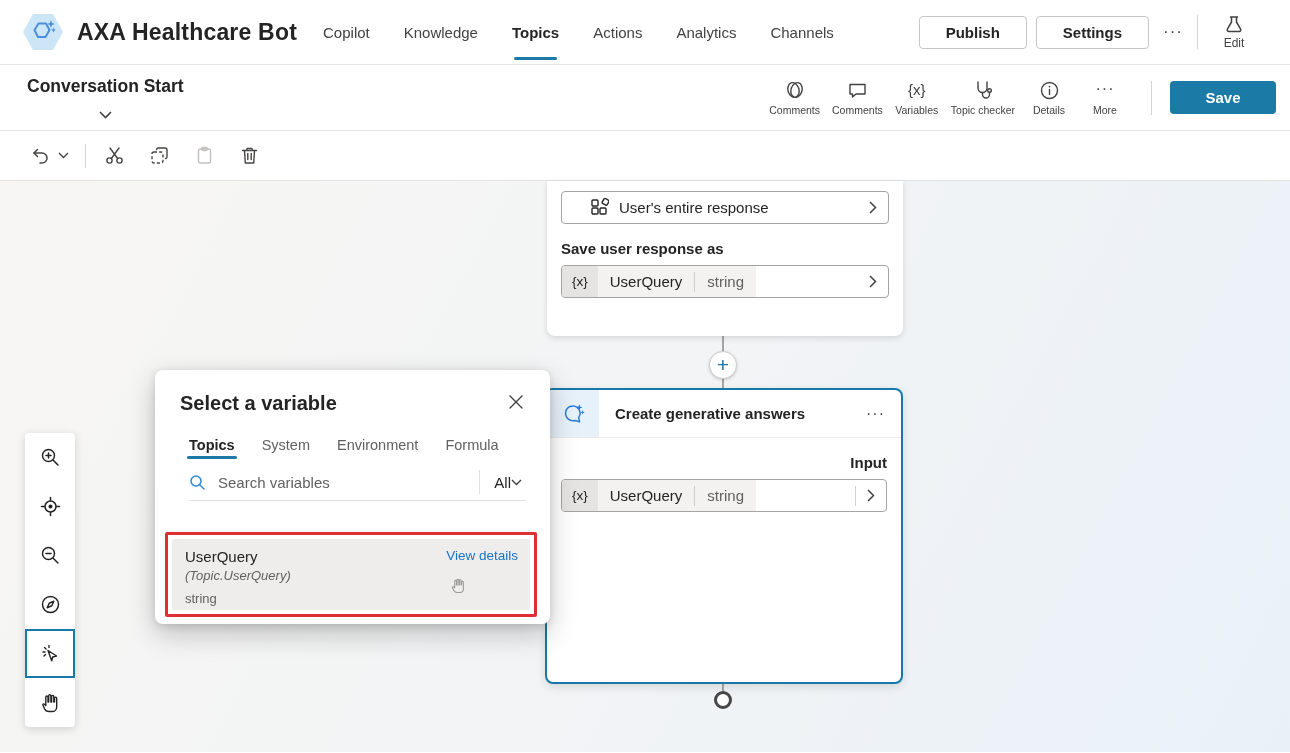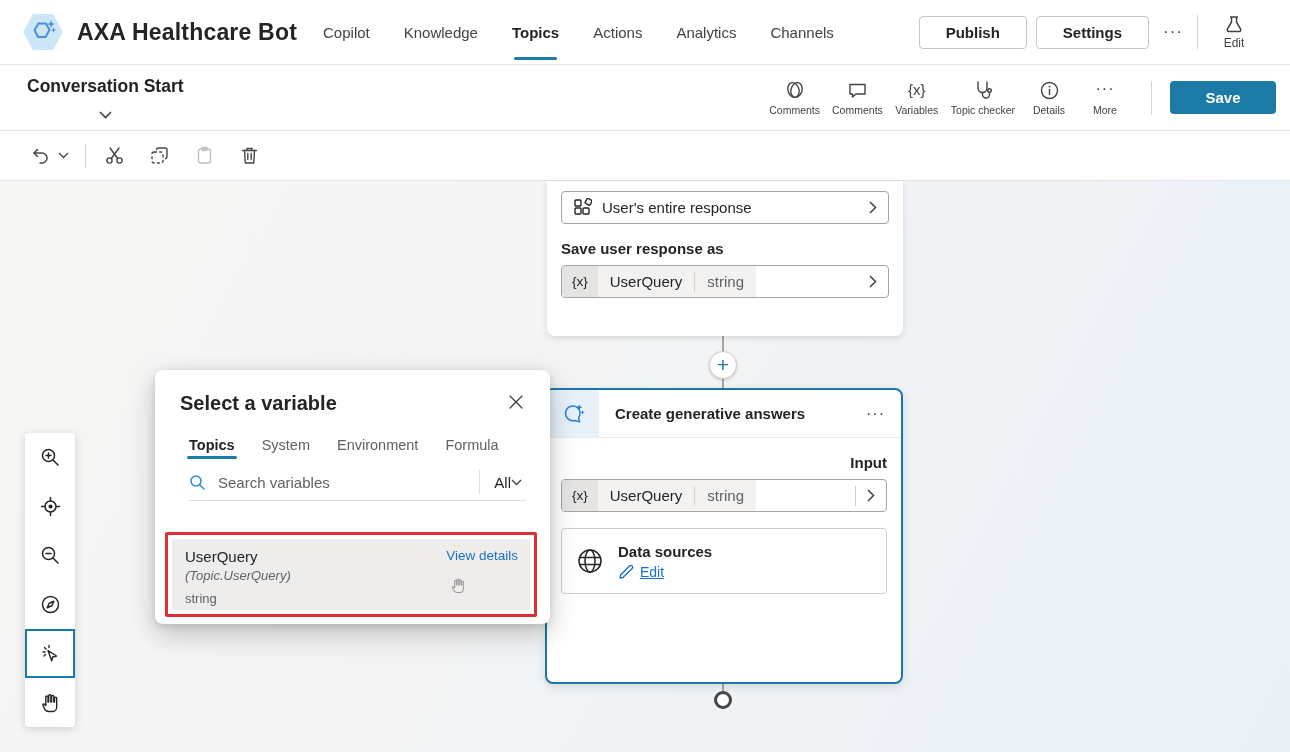--- a/index.html
+++ b/index.html
@@ -62,21 +62,21 @@
     color:#1b7aa6; font-size:21px; line-height:25px; text-align:center; cursor:pointer; }
   .end-node { position:absolute; left:714px; top:510px; width:18px; height:18px; border-radius:50%;
     background:#fdfdfd; border:3px solid #474747; }
 
   
   .q-card { position:absolute; left:547px; top:0; width:356px; height:155px; background:#fff;
     border-radius:0 0 8px 8px; box-shadow:0 2px 6px rgba(0,0,0,.13); padding:10px 14px; }
   .field { display:flex; align-items:center; height:33px; border:1px solid #a6a4a2;
     border-radius:4px; background:#fff; overflow:hidden; cursor:pointer; }
   .field .chev-r { margin-left:auto; padding:0 11px; color:#424242; }
-  .resp-field { gap:10px; padding-left:11px; font-size:15px; }
+  .resp-field { gap:10px; padding-left:28px; font-size:15px; }
   .sec-label { font-size:15px; font-weight:600; margin:16px 0 8px; }
   .var-badge { align-self:stretch; display:flex; align-items:center; padding:0 10px;
     background:#e5e4e2; font-size:13.5px; color:#242424; }
   .var-strip { align-self:stretch; display:flex; align-items:center; background:#f3f2f1;
     padding:0 12px; gap:12px; }
   .var-name { font-size:15px; color:#242424; }
   .var-sep { width:1px; height:20px; background:#d2d0ce; }
   .var-type { font-size:15px; color:#616161; }
   .pre-chev-sep { width:1px; height:20px; background:#d2d0ce; margin-left:auto; }
   .pre-chev-sep + .chev-r { margin-left:0; }
@@ -343,40 +343,20 @@
           <span class="var-sep"></span>
           <span class="var-type">string</span>
         </span>
         <span class="pre-chev-sep"></span>
         <span class="chev-r icon">
           <svg width="8" height="13" viewBox="0 0 8 13" fill="none" stroke="#424242" stroke-width="1.5">
               <path d="M1 1l5.5 5.5L1 12"></path>
             </svg>
         </span>
       </div>
-      <div class="ds-card">
-        <span class="icon">
-          <svg width="28" height="28" viewBox="0 0 28 28" fill="none" stroke="#242424" stroke-width="1.5">
-            <circle cx="14" cy="14" r="11"></circle>
-              <ellipse cx="14" cy="14" rx="5" ry="11"></ellipse>
-            <path d="M3.5 10.5h21M3.5 17.5h21"></path>
-          </svg>
-        </span>
-        <span class="ds-text">
-          <span class="ds-title">Data sources</span>
-          <span class="edit-row">
-            <span class="icon">
-              <svg width="16" height="16" viewBox="0 0 16 16" fill="none" stroke="#1673c8" stroke-width="1.3" stroke-linejoin="round">
-                <path d="M2 14l.5-3L11.8 1.7a1.4 1.4 0 0 1 2 0l.5.5a1.4 1.4 0 0 1 0 2L5 13.5 2 14Z"></path>
-              </svg>
-            </span>
-            <span class="edit-link">Edit</span>
-          </span>
-        </span>
-      </div>
     </div>
   </div>
 
   <div class="dialog">
     <div class="dlg-head">
       <span class="dlg-title">Select a variable</span>
       <span class="dlg-close icon">
         <svg width="16" height="16" viewBox="0 0 16 16" fill="none" stroke="#424242" stroke-width="1.4" stroke-linecap="round">
             <path d="M2 2l12 12M14 2 2 14"></path>
           </svg>

